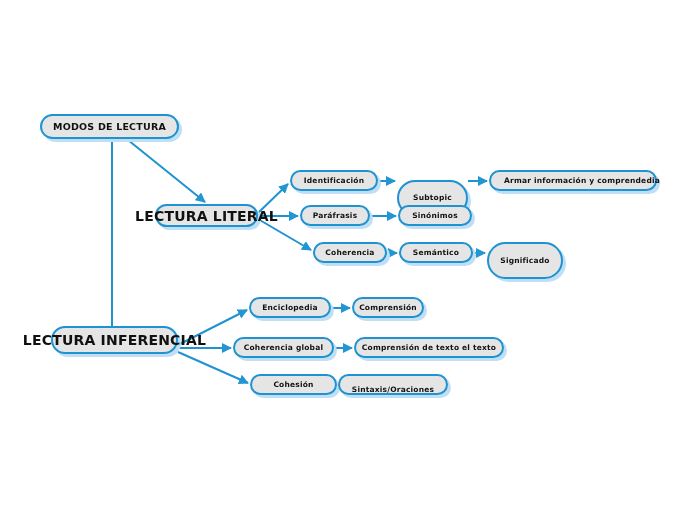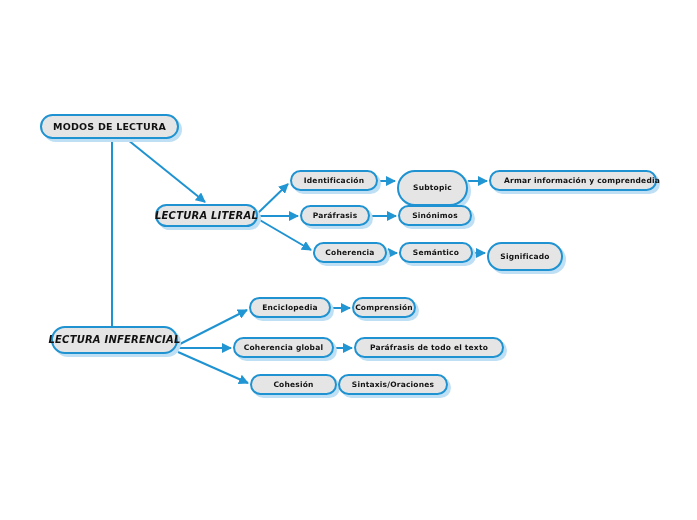--- a/index.html
+++ b/index.html
@@ -40,21 +40,21 @@
     letter-spacing: 0.2px;
     white-space: nowrap;
     box-shadow: 3px 3px 0 0 #bfe0f4;
     z-index: 2;
   }
   .node-label {
     display: block;
     line-height: 1;
   }
   .lvl-root { font-size: 9.5px; }
-  .lvl-1 { font-size: 10px; font-style: italic; }
+  .lvl-1 { font-size: 14px; }
   .lvl-2 { font-size: 7.5px; font-weight: bold; }
   .lvl-3 { font-size: 7.5px; font-weight: bold; }
 </style>
 </head>
 <body>
 
 <div id="canvas">
   <svg id="edges" viewBox="0 0 697 520" xmlns="http://www.w3.org/2000/svg">
     <defs>
       <marker id="arrow" viewBox="0 0 10 10" refX="9" refY="5" markerWidth="5" markerHeight="5" orient="auto-start-reverse">
@@ -86,53 +86,53 @@
       </div>
       <div class="node lvl-1" style="left: 155px; top: 204px; width: 103px; height: 23px;">
         <span class="node-label">LECTURA LITERAL</span>
       </div>
       <div class="node lvl-1" style="left: 51px; top: 326px; width: 127px; height: 28px;">
         <span class="node-label">LECTURA INFERENCIAL</span>
       </div>
       <div class="node lvl-2" style="left: 290px; top: 170px; width: 88px; height: 21px;">
         <span class="node-label">Identificación</span>
       </div>
-      <div class="node lvl-3" style="left: 397px; top: 170px; width: 71px; height: 36px;">
+      <div class="node lvl-3" style="left: 397px; top: 180px; width: 71px; height: 36px;">
         <span class="node-label">Subtopic</span>
       </div>
       <div class="node lvl-3" style="left: 489px; top: 170px; width: 168px; height: 21px; padding-left: 18px;">
         <span class="node-label">Armar información y comprendedia</span>
       </div>
       <div class="node lvl-2" style="left: 300px; top: 205px; width: 70px; height: 21px;">
         <span class="node-label">Paráfrasis</span>
       </div>
       <div class="node lvl-3" style="left: 398px; top: 205px; width: 74px; height: 21px;">
         <span class="node-label">Sinónimos</span>
       </div>
       <div class="node lvl-2" style="left: 313px; top: 242px; width: 74px; height: 21px;">
         <span class="node-label">Coherencia</span>
       </div>
       <div class="node lvl-3" style="left: 399px; top: 242px; width: 74px; height: 21px;">
         <span class="node-label">Semántico</span>
       </div>
-      <div class="node lvl-3" style="left: 487px; top: 242px; width: 76px; height: 29px;">
+      <div class="node lvl-3" style="left: 487px; top: 242px; width: 76px; height: 37px;">
         <span class="node-label">Significado</span>
       </div>
       <div class="node lvl-2" style="left: 249px; top: 297px; width: 82px; height: 21px;">
         <span class="node-label">Enciclopedia</span>
       </div>
-      <div class="node lvl-3" style="left: 352px; top: 297px; width: 64px; height: 21px;">
+      <div class="node lvl-3" style="left: 352px; top: 297px; width: 72px; height: 21px;">
         <span class="node-label">Comprensión</span>
       </div>
       <div class="node lvl-2" style="left: 233px; top: 337px; width: 101px; height: 21px;">
         <span class="node-label">Coherencia global</span>
       </div>
       <div class="node lvl-3" style="left: 354px; top: 337px; width: 150px; height: 21px;">
-        <span class="node-label">Paráfrasis de todo el texto</span>
+        <span class="node-label">Comprensión de texto el texto</span>
       </div>
       <div class="node lvl-2" style="left: 250px; top: 374px; width: 87px; height: 21px;">
         <span class="node-label">Cohesión</span>
       </div>
-      <div class="node lvl-3" style="left: 338px; top: 374px; width: 110px; height: 21px;">
+      <div class="node lvl-3" style="left: 338px; top: 374px; width: 110px; height: 21px; align-items: flex-end;">
         <span class="node-label">Sintaxis/Oraciones</span>
       </div>
     </div>
 </div>
 
 </body></html>

